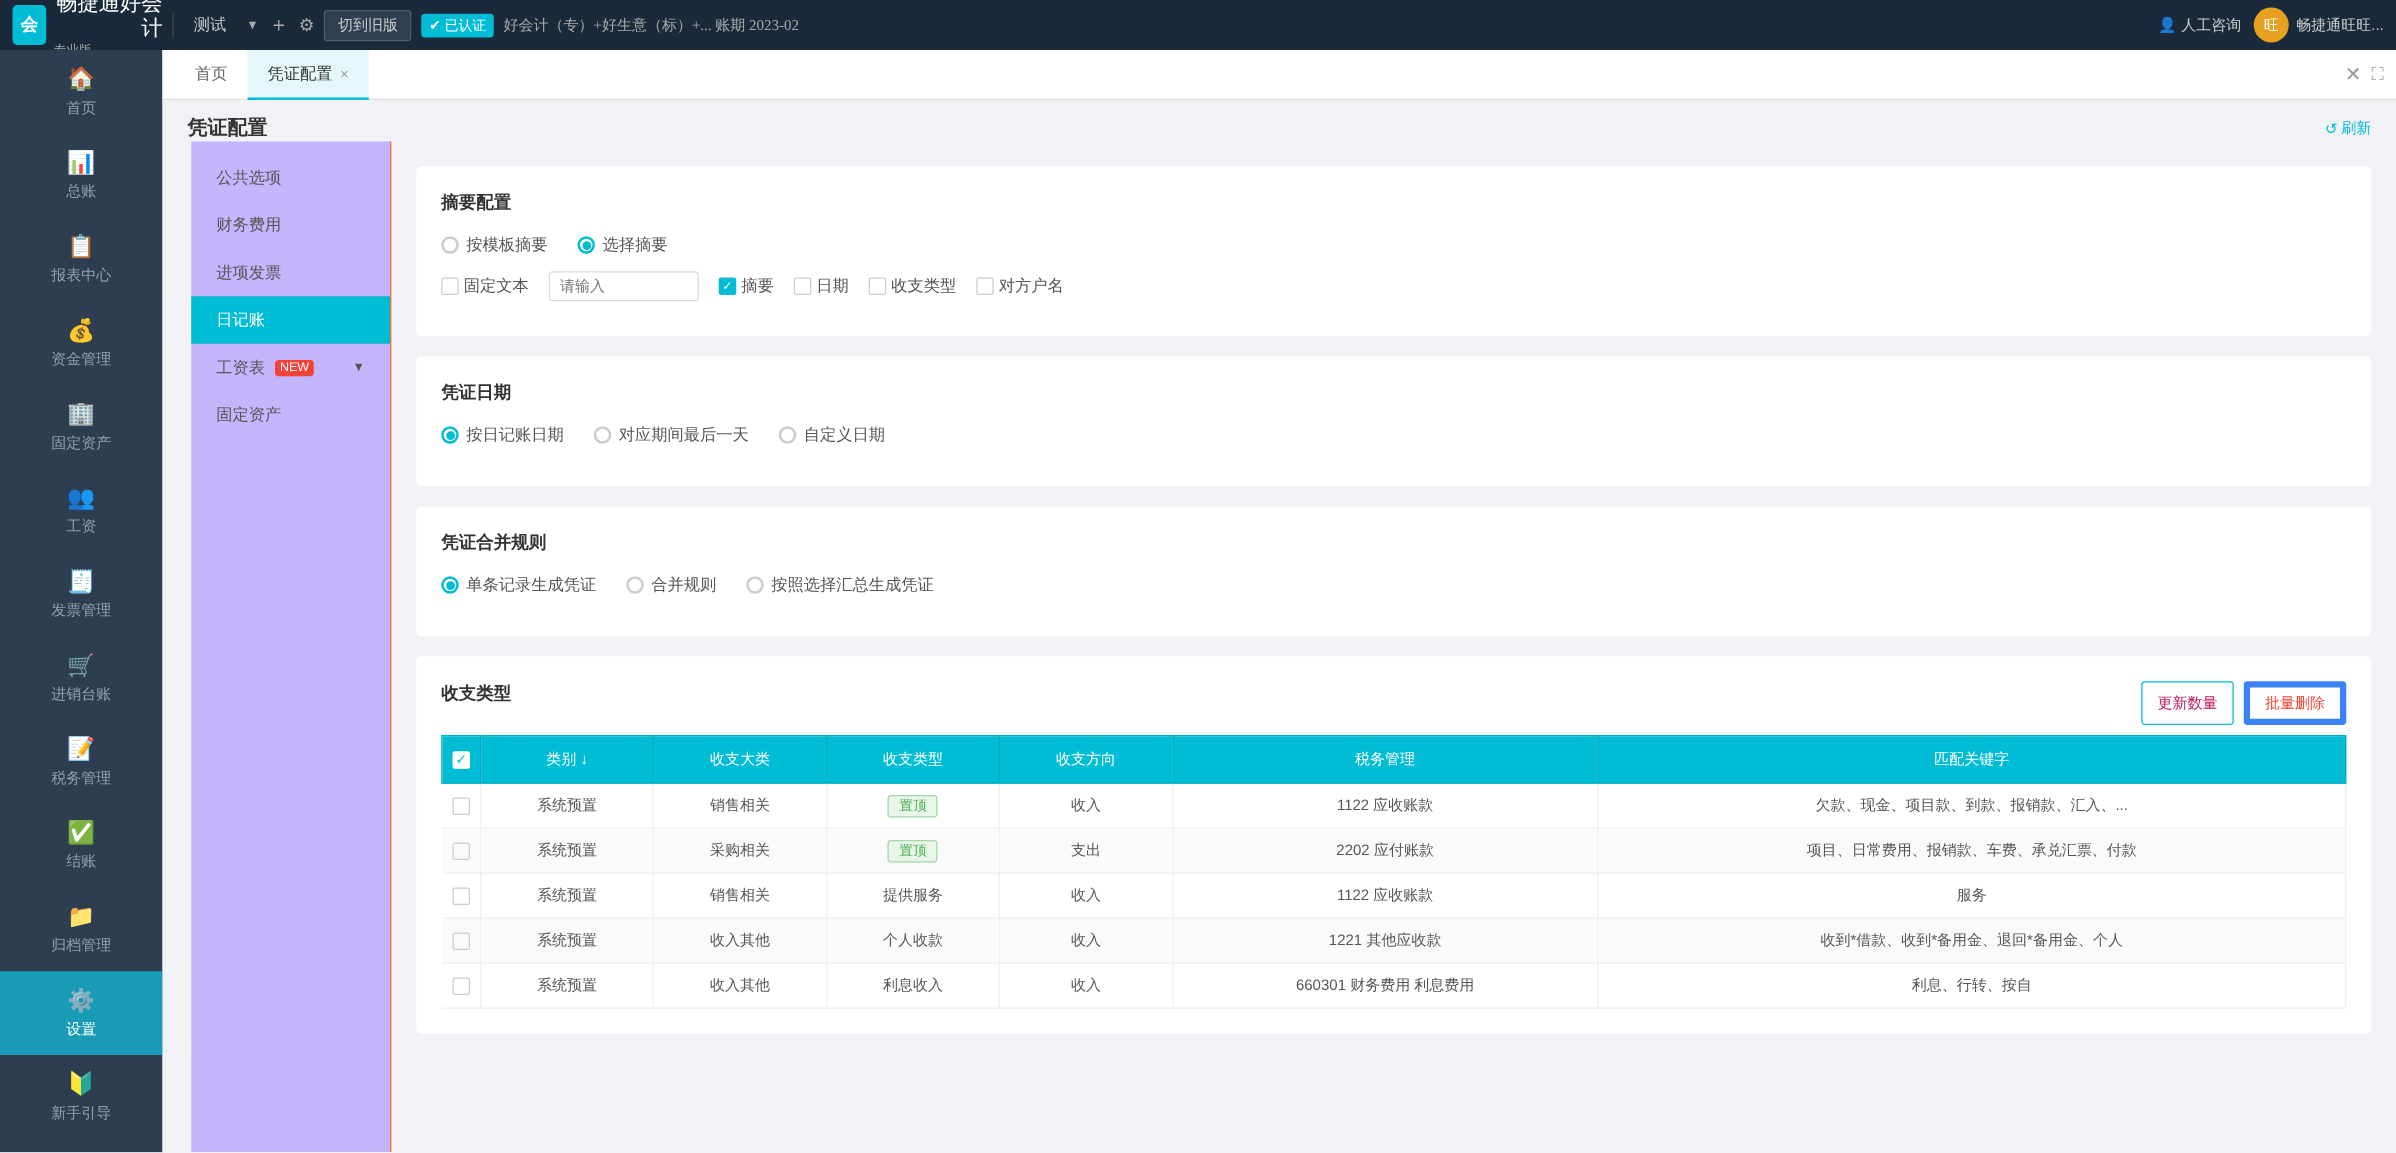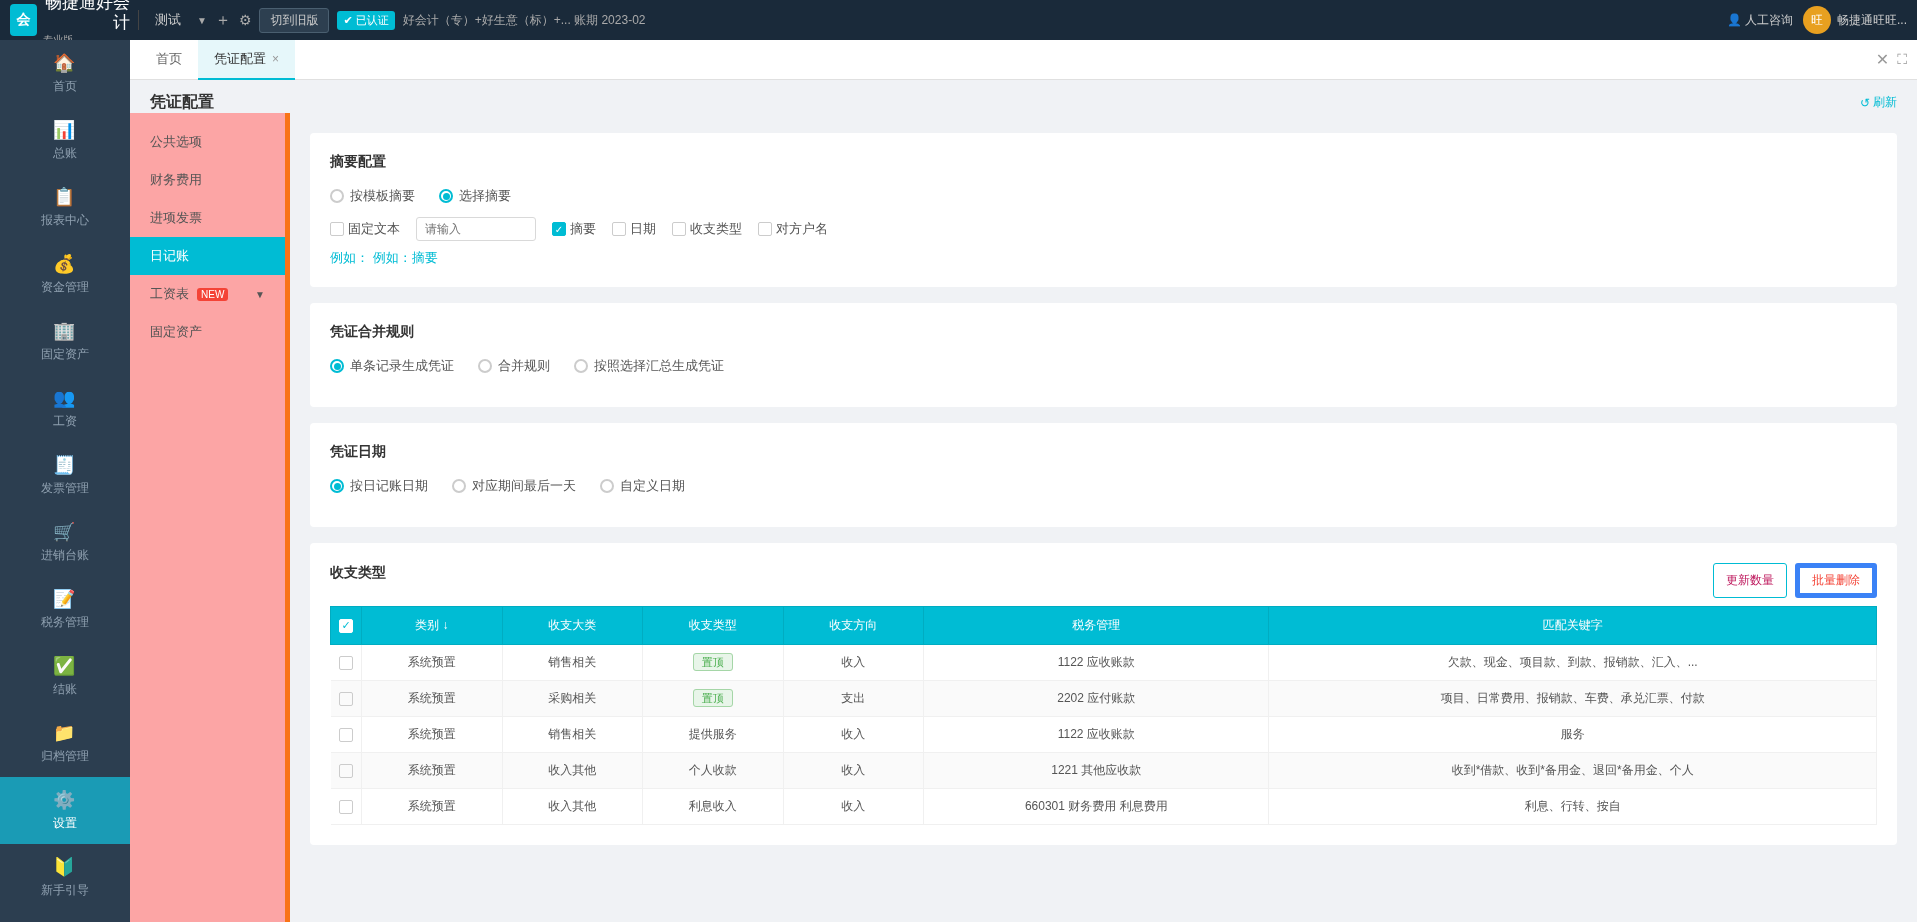--- a/index.html
+++ b/index.html
@@ -11,21 +11,21 @@
     .logo-icon { width: 32px; height: 32px; background: #00bcd4; border-radius: 4px; display: flex; align-items: center; justify-content: center; color: white; font-size: 14px; font-weight: bold; }
     .logo-text { color: white; font-size: 17px; line-height: 1.2; text-align: right; }
     .logo-sub { color: #aaa; font-size: 10px; }
     .topbar-divider { width: 1px; height: 20px; background: #444; }
     .topbar-tab { color: #ccc; font-size: 13px; padding: 0 8px; }
     .topbar-arrow { color: #aaa; font-size: 10px; }
     .topbar-plus { color: #aaa; font-size: 16px; cursor: pointer; }
     .topbar-gear { color: #aaa; font-size: 14px; cursor: pointer; }
     .topbar-btn { background: #2d3f50; color: #ccc; border: 1px solid #4a5f70; padding: 3px 10px; border-radius: 3px; font-size: 12px; cursor: pointer; }
     .topbar-badge { background: #00bcd4; color: white; padding: 2px 6px; border-radius: 3px; font-size: 11px; }
-    .topbar-info { color: #aaa; font-size: 12px; }
+    .topbar-info { color: #aaa; font-size: 12px; font-family: Liberation Serif, serif; }
     .topbar-spacer { flex: 1; }
     .topbar-right { display: flex; align-items: center; gap: 10px; }
     .topbar-service { color: #ccc; font-size: 12px; cursor: pointer; display: flex; align-items: center; gap: 3px; }
     .topbar-user { display: flex; align-items: center; gap: 6px; }
     .user-avatar { width: 28px; height: 28px; border-radius: 50%; background: #e8a020; display: flex; align-items: center; justify-content: center; color: white; font-size: 12px; }
     .user-name { color: #ccc; font-size: 12px; }
 
     
     .main-layout { display: flex; flex: 1; overflow: hidden; }
 
@@ -44,21 +44,21 @@
     .tab-item.active { color: #333; background: #e6f7fa; border-bottom: 2px solid #00bcd4; }
     .tab-close { margin-left: 6px; color: #999; font-size: 12px; cursor: pointer; }
     .tab-bar-right { margin-left: auto; display: flex; align-items: center; gap: 8px; }
     .tab-bar-close-btn { color: #999; font-size: 16px; cursor: pointer; }
     .tab-bar-expand-btn { color: #999; font-size: 14px; cursor: pointer; }
 
     
     .page-content { flex: 1; overflow-y: auto; display: flex; }
 
     
-    .left-nav { width: 160px; background: #fca5a5; border-right: 5px solid #f97316; padding-top: 10px; flex-shrink: 0; }
+    .left-nav { width: 160px; background: #c4b5fd; border-right: 1px solid #f97316; padding-top: 10px; flex-shrink: 0; margin-left: 23px; }
     .left-nav-item { padding: 10px 20px; font-size: 13px; color: #555; cursor: pointer; display: flex; align-items: center; gap: 4px; }
     .left-nav-item.active { background: #00bcd4; color: #fff; }
     .new-badge { background: #f44336; color: white; font-size: 10px; padding: 1px 4px; border-radius: 3px; margin-left: 4px; }
     .left-nav-arrow { margin-left: auto; font-size: 10px; }
 
     
     .main-panel { flex: 1; padding: 20px; overflow-y: auto; }
 
     
     .section { background: #fff; margin-bottom: 16px; padding: 20px; border-radius: 4px; }
@@ -278,58 +278,54 @@
             </div>
             <div class="checkbox-item">
               <div class="checkbox-box"></div>
               <span>收支类型</span>
             </div>
             <div class="checkbox-item">
               <div class="checkbox-box"></div>
               <span>对方户名</span>
             </div>
           </div>
-          <div class="example-line">
-            <span>例如：</span>
-            <span>例如：摘要</span>
+        </div>
+
+        <div class="section">
+          <div class="section-title">凭证日期</div>
+          <div class="radio-group">
+            <div class="radio-item">
+              <div class="radio-circle checked"></div>
+              <span>按日记账日期</span>
+            </div>
+            <div class="radio-item">
+              <div class="radio-circle"></div>
+              <span>对应期间最后一天</span>
+            </div>
+            <div class="radio-item">
+              <div class="radio-circle"></div>
+              <span>自定义日期</span>
+            </div>
           </div>
         </div>
 
         <div class="section">
           <div class="section-title">凭证合并规则</div>
           <div class="radio-group">
             <div class="radio-item">
               <div class="radio-circle checked"></div>
               <span>单条记录生成凭证</span>
             </div>
             <div class="radio-item">
               <div class="radio-circle"></div>
               <span>合并规则</span>
             </div>
             <div class="radio-item">
               <div class="radio-circle"></div>
               <span>按照选择汇总生成凭证</span>
-            </div>
-          </div>
-        </div>
-
-        <div class="section">
-          <div class="section-title">凭证日期</div>
-          <div class="radio-group">
-            <div class="radio-item">
-              <div class="radio-circle checked"></div>
-              <span>按日记账日期</span>
-            </div>
-            <div class="radio-item">
-              <div class="radio-circle"></div>
-              <span>对应期间最后一天</span>
-            </div>
-            <div class="radio-item">
-              <div class="radio-circle"></div>
-              <span>自定义日期</span>
             </div>
           </div>
         </div>
 
         <div class="section">
           <div class="table-header-row">
             <div class="section-title">收支类型</div>
             <div class="table-actions">
               <button class="btn-outline">更新数量</button>
               <button class="btn-outline-red">批量删除</button>

